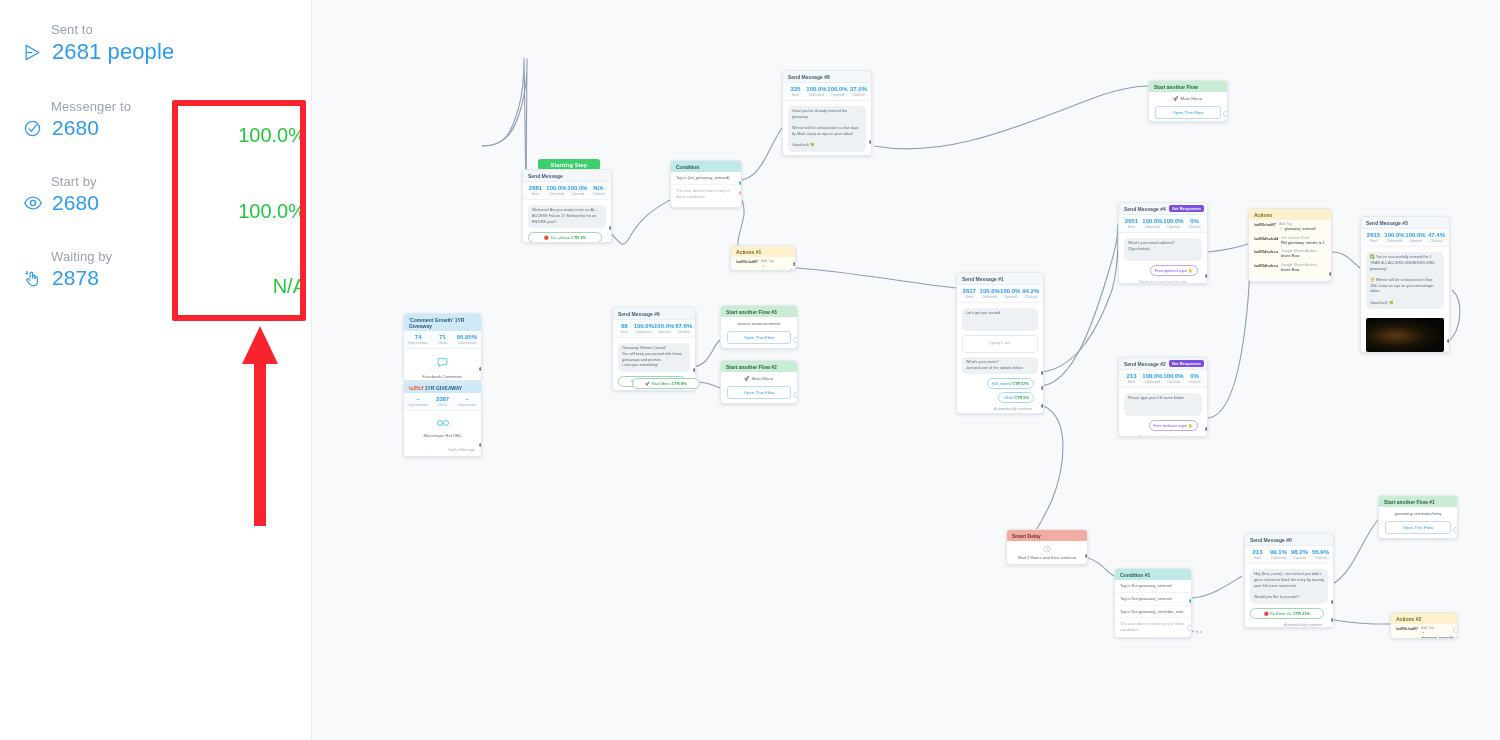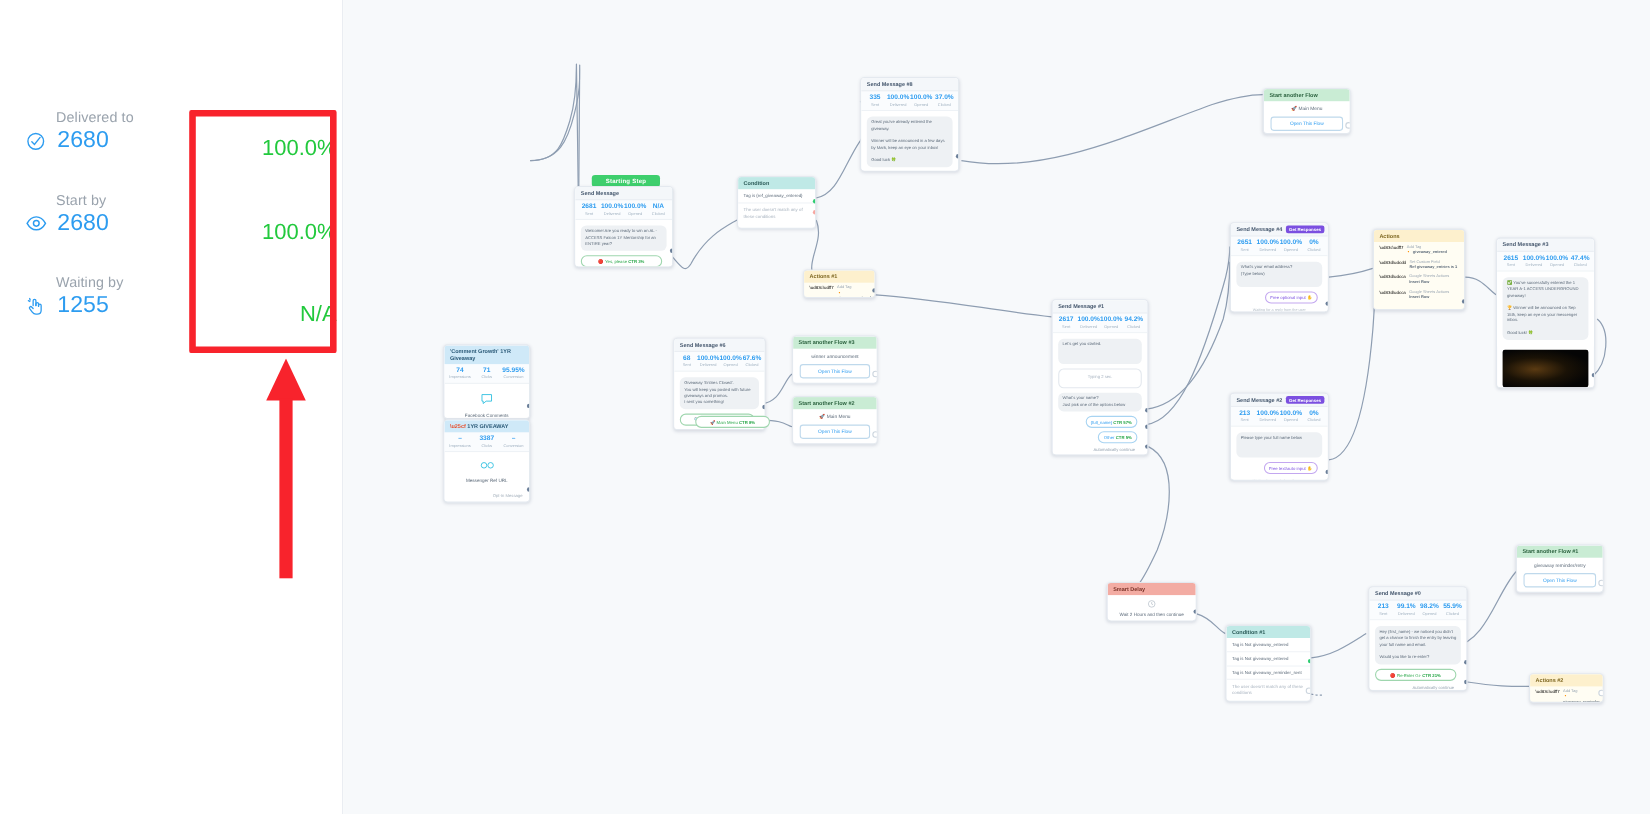--- a/index.html
+++ b/index.html
@@ -106,23 +106,35 @@
   .port.red{background:#f7a6a0;}
   .port.hollow{background:#fff;border:1px solid #ccd5de;}
   .sd-icon{text-align:center;font-size:7px;color:#b6c0ca;padding:4px 0 1px 0;}
   .sd-txt{font-size:4.2px;color:#5d6b7a;text-align:center;padding-bottom:5px;}
 </style>
 </head>
 <body>
 
 <div id="stats-panel">
 
+  <div class="stat-block" style="top:22px;">
+    <div class="stat-label">Sent to</div>
+    <div class="stat-row">
+      <span class="stat-icon">
+        <svg width="19" height="19" viewBox="0 0 24 24" fill="none" stroke="#2d9cf0" stroke-width="1.6" stroke-linejoin="round">
+          <path d="M4 3 L20 12 L4 21 Z"></path>
+            <path d="M4 12 H12"></path>
+        </svg>
+      </span>
+      <span class="stat-value big">2681 people</span>
+    </div>
+  </div>
 
   <div class="stat-block" style="top:99px;">
-    <div class="stat-label">Delivered to</div>
+    <div class="stat-label">Messenger to</div>
     <div class="stat-row">
       <span class="stat-icon">
         <svg width="19" height="19" viewBox="0 0 24 24" fill="none" stroke="#2d9cf0" stroke-width="1.6" stroke-linecap="round">
           <circle cx="12" cy="12" r="9"></circle>
             <path d="M7.5 12.5 L10.5 15.5 L17 7.5"></path>
         </svg>
       </span>
       <span class="stat-value">2680</span>
     </div>
   </div>
@@ -144,21 +156,21 @@
     <div class="stat-label">Waiting by</div>
     <div class="stat-row">
       <span class="stat-icon">
         <svg width="19" height="19" viewBox="0 0 24 24" fill="none" stroke="#2d9cf0" stroke-width="1.5" stroke-linejoin="round" stroke-linecap="round">
           <path d="M9 11 V5.5 a1.6 1.6 0 0 1 3.2 0 V11"></path>
           <path d="M12.2 11 V9.2 a1.5 1.5 0 0 1 3 0 V12"></path>
           <path d="M15.2 12 v-1 a1.5 1.5 0 0 1 3 0 v5.5 c0 2.6-2 4.5-4.6 4.5 h-1.4 c-2 0-3.2-1-4.2-2.4 L5 14.6 a1.5 1.5 0 0 1 2.3-1.9 L9 14.4"></path>
           <path d="M3.5 5.5 L5.2 6.4 M5 3 L5.6 4.8"></path>
         </svg>
       </span>
-      <span class="stat-value">1255</span>
+      <span class="stat-value">2878</span>
     </div>
   </div>
 
   <div class="pct" style="left:186px;top:124px;">100.0%</div>
   <div class="pct" style="left:186px;top:200px;">100.0%</div>
   <div class="pct" style="left:186px;top:275px;">N/A</div>
 
   <div id="highlight-box"></div>
 
   <svg id="red-arrow" viewBox="0 0 40 200">

